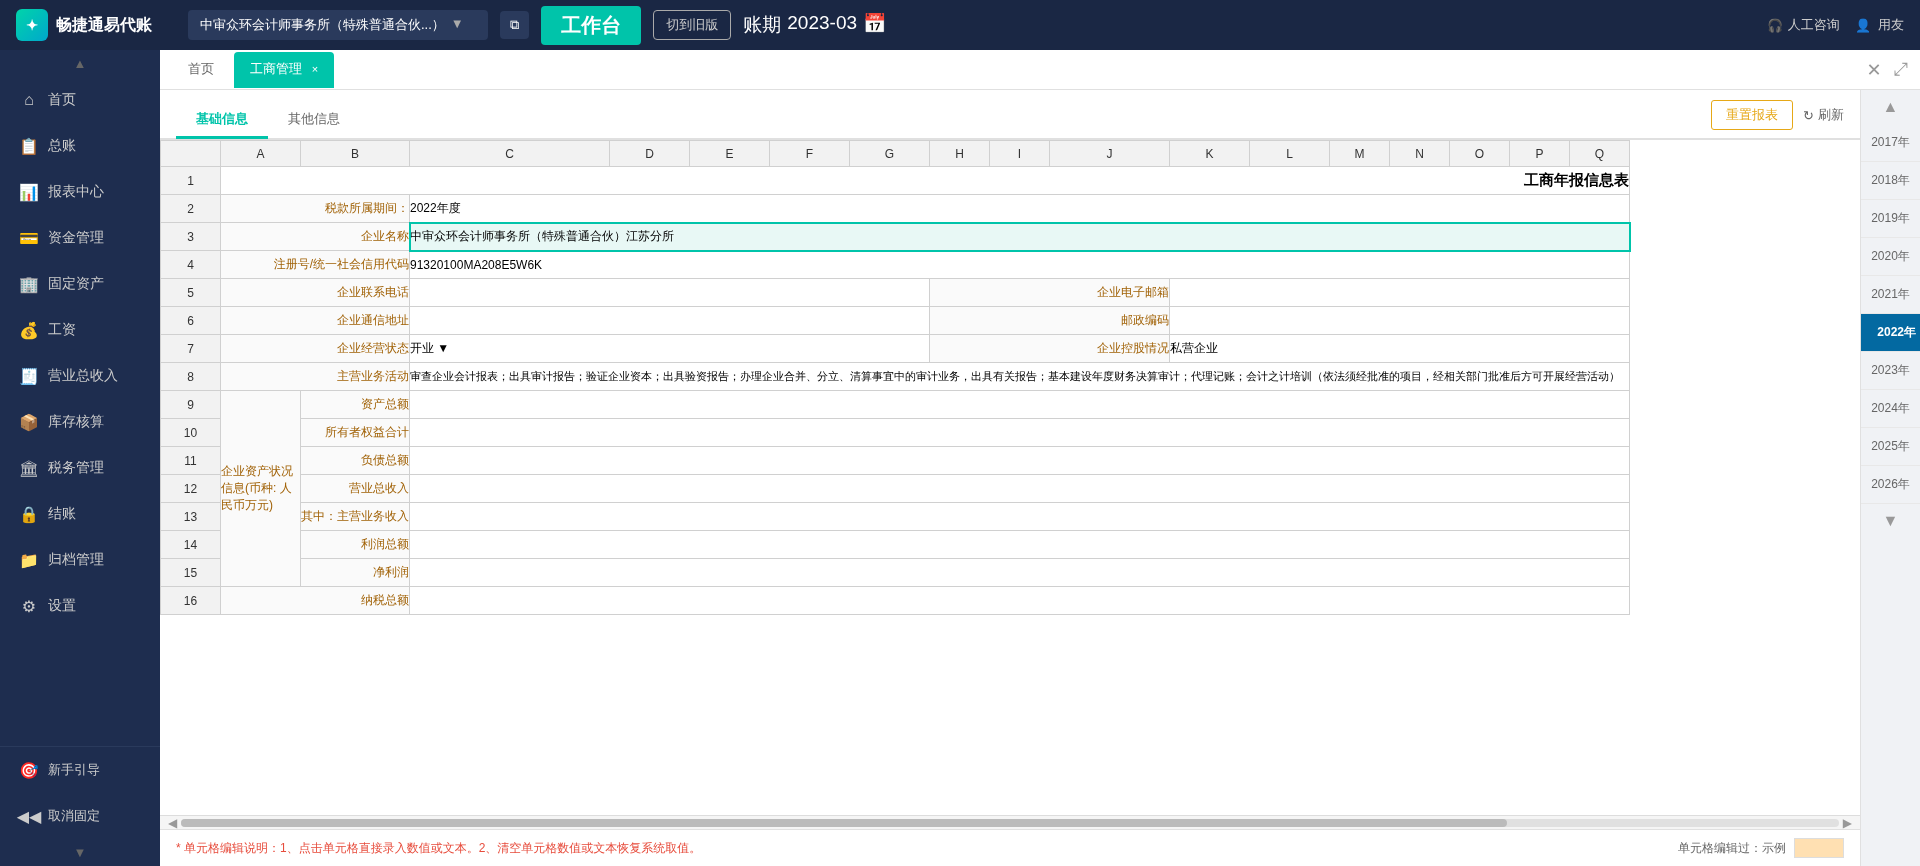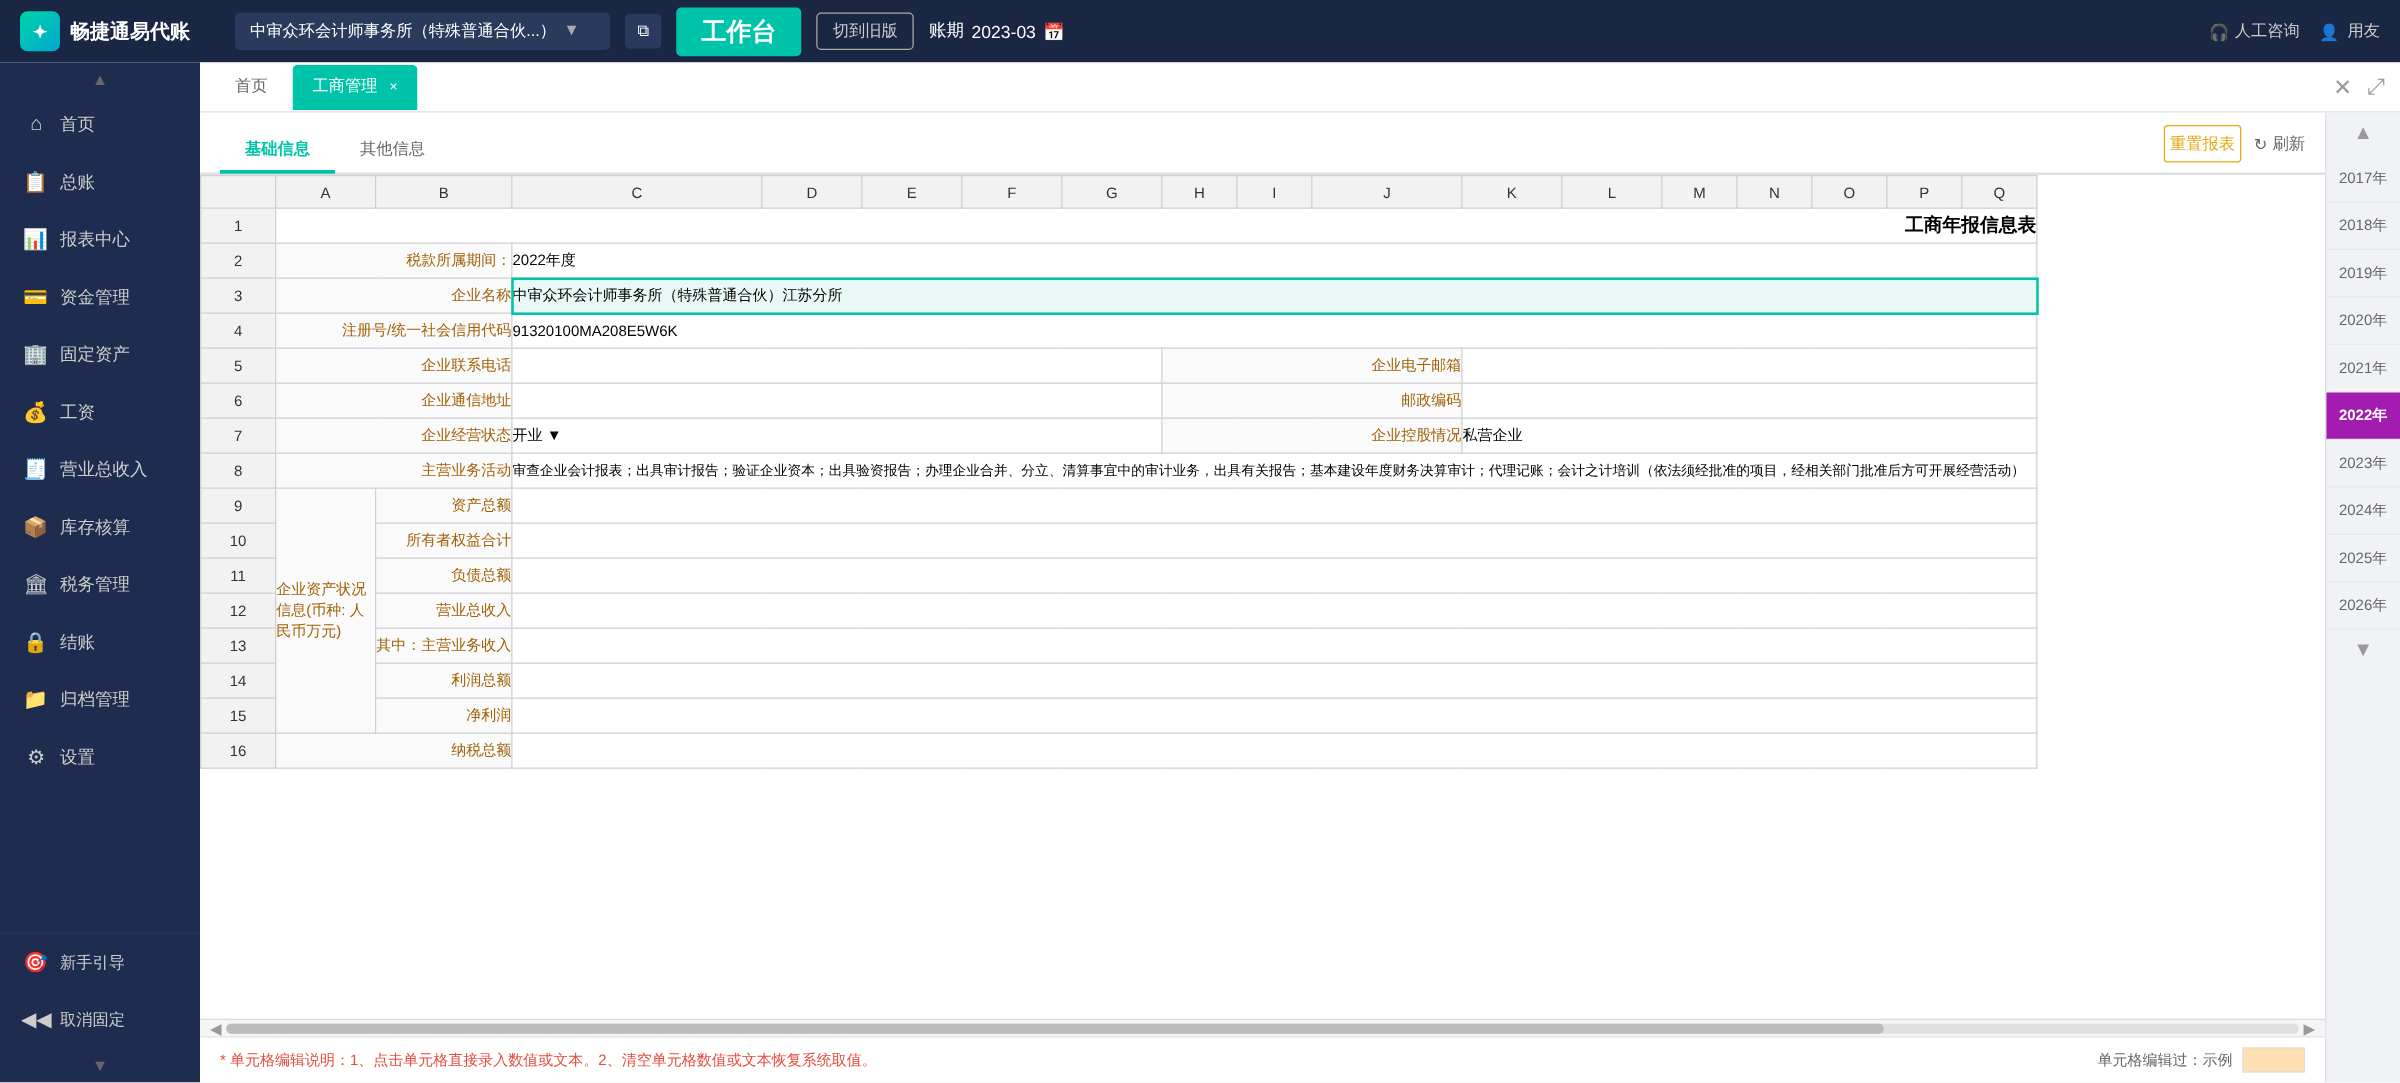--- a/index.html
+++ b/index.html
@@ -10,21 +10,21 @@
       display: flex; align-items: center; height: 50px;
       background: #1a2744; padding: 0 16px; gap: 12px;
     }
     .logo-area { display: flex; align-items: center; gap: 8px; color: #fff; font-size: 16px; font-weight: bold; min-width: 160px; }
     .logo-icon { width: 32px; height: 32px; background: linear-gradient(135deg, #00d4aa, #00a8cc); border-radius: 6px; display: flex; align-items: center; justify-content: center; color: white; font-size: 14px; }
     .company-selector { display: flex; align-items: flex-start; background: #2a3a5c; border-radius: 4px; padding: 6px 12px; color: #fff; font-size: 13px; gap: 6px; cursor: pointer; flex: 1; max-width: 300px; }
     .company-selector .chevron { color: #aaa; }
     .header-btn { background: #2a3a5c; border: none; color: #fff; padding: 6px 10px; border-radius: 4px; cursor: pointer; font-size: 13px; display: flex; align-items: center; gap: 4px; }
     .workbench-btn { background: #00c4aa; border: none; color: #fff; padding: 6px 20px; border-radius: 4px; cursor: pointer; font-size: 20px; font-weight: bold; }
     .old-version-btn { background: transparent; border: 1px solid #aaa; color: #ccc; padding: 5px 12px; border-radius: 4px; cursor: pointer; font-size: 13px; }
-    .period-area { display: flex; align-items: center; gap: 6px; color: #fff; font-size: 14px; }
+    .period-area { display: flex; align-items: flex-start; gap: 6px; color: #fff; font-size: 19px; }
     .period-icon { color: #00c4aa; }
     .header-right { margin-left: auto; display: flex; align-items: center; gap: 16px; color: #ccc; font-size: 13px; }
     .service-btn { display: flex; align-items: center; gap: 4px; color: #ccc; cursor: pointer; }
     .user-area { display: flex; align-items: center; gap: 6px; color: #ccc; cursor: pointer; }
 
     
     .main-layout { display: flex; height: calc(866px - 50px); }
 
     
     .sidebar { width: 160px; background: #1e2d4f; display: flex; flex-direction: column; color: #ccc; overflow-y: auto; }
@@ -48,21 +48,21 @@
     .main-content { flex: 1; display: flex; overflow: hidden; }
 
     
     .table-container { flex: 1; display: flex; flex-direction: column; background: #fff; overflow: hidden; }
 
     
     .sub-tabs { display: flex; align-items: center; padding: 10px 16px 0; gap: 0; border-bottom: 2px solid #e0e0e0; }
     .sub-tab { padding: 8px 20px; cursor: pointer; font-size: 13px; color: #666; border-bottom: 3px solid transparent; margin-bottom: -2px; }
     .sub-tab.active { color: #00c4aa; border-bottom: 3px solid #00c4aa; font-weight: bold; }
     .sub-tab-actions { margin-left: auto; display: flex; align-items: center; gap: 10px; padding-bottom: 8px; }
-    .reset-report-btn { border: 1px solid #e6a817; color: #e6a817; background: #fff; padding: 5px 4px; border-radius: 3px; cursor: pointer; font-size: 13px; }
+    .reset-report-btn { border: 1px solid #e6a817; color: #e6a817; background: #fff; padding: 5px 14px; border-radius: 3px; cursor: pointer; font-size: 13px; }
     .refresh-btn { border: none; background: none; color: #666; cursor: pointer; font-size: 13px; display: flex; align-items: center; gap: 4px; }
 
     
     .spreadsheet-wrapper { flex: 1; overflow: auto; position: relative; }
     .spreadsheet { border-collapse: collapse; font-size: 12px; min-width: 1400px; }
     .spreadsheet th, .spreadsheet td { border: 1px solid #d0d0d0; padding: 0; white-space: nowrap; }
     .col-header { background: #f2f2f2; text-align: center; padding: 4px 8px; font-weight: normal; color: #333; height: 26px; min-width: 60px; }
     .row-header { background: #f2f2f2; text-align: center; padding: 4px 6px; color: #333; width: 30px; }
     .cell { padding: 4px 8px; height: 28px; background: #fff; }
     .cell.highlighted { background: #e8f8f5; outline: 2px solid #00c4aa; outline-offset: -1px; }
@@ -71,21 +71,21 @@
 
     
     .bottom-bar { background: #fff; border-top: 1px solid #e0e0e0; padding: 8px 16px; display: flex; align-items: center; justify-content: space-between; font-size: 12px; }
     .hint-text { color: #e74c3c; }
     .edited-cell { display: flex; align-items: center; gap: 8px; color: #666; }
     .edited-sample { width: 50px; height: 20px; background: #ffe0b2; border: 1px solid #ddd; }
 
     
     .year-panel { width: 60px; background: #f0f2f5; border-left: 1px solid #e0e0e0; display: flex; flex-direction: column; align-items: center; overflow-y: auto; }
     .year-item { width: 100%; text-align: center; padding: 10px 4px; cursor: pointer; font-size: 12px; color: #666; border-bottom: 1px solid #e8e8e8; }
-    .year-item.active { background: #a21caf; color: #fff; font-weight: bold; }
+    .year-item.active { background: #0369a1; color: #fff; font-weight: bold; text-align: right; }
     .year-nav { display: flex; align-items: center; justify-content: center; padding: 8px 4px; cursor: pointer; color: #999; font-size: 16px; }
 
     
     .h-scroll-bar { height: 14px; background: #f5f5f5; border-top: 1px solid #ddd; display: flex; align-items: center; padding: 0 4px; }
     .h-scroll-left, .h-scroll-right { color: #999; cursor: pointer; font-size: 12px; padding: 0 4px; }
     .h-scroll-track { flex: 1; height: 8px; background: #e0e0e0; border-radius: 4px; position: relative; }
     .h-scroll-thumb { width: 80%; height: 8px; background: #bbb; border-radius: 4px; position: absolute; left: 0; }
     .win-btn { background: none; border: none; font-size: 18px; cursor: pointer; color: #999; }
   </style>
 </head>

